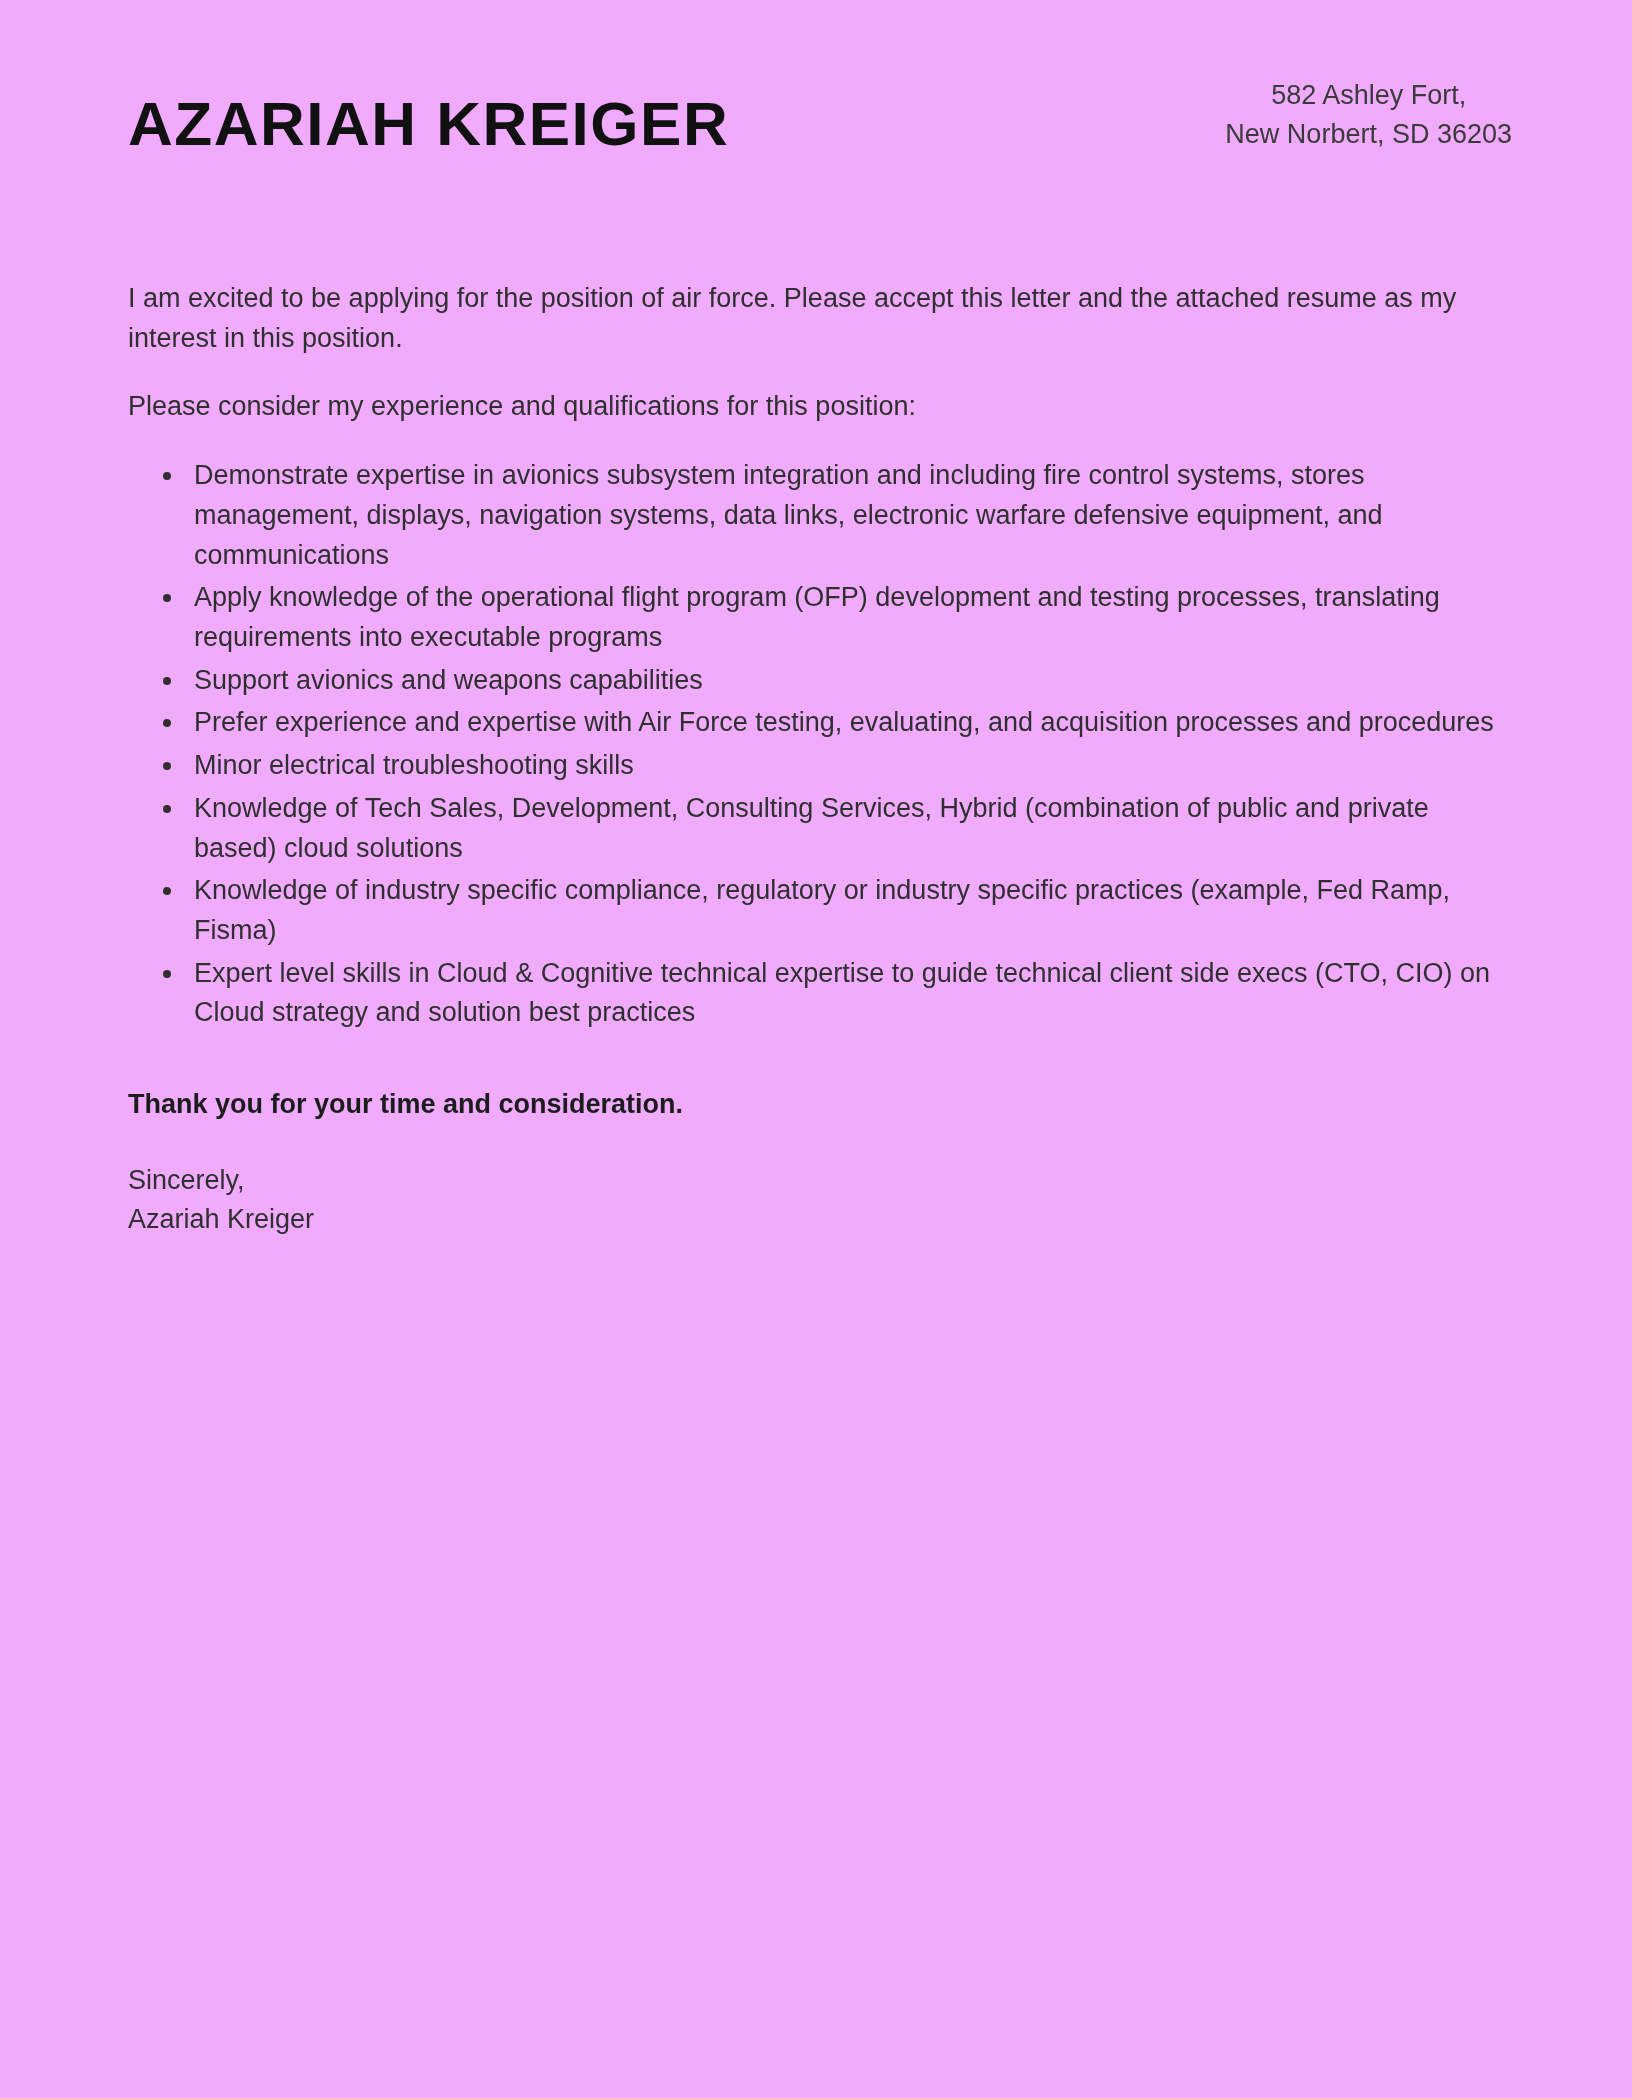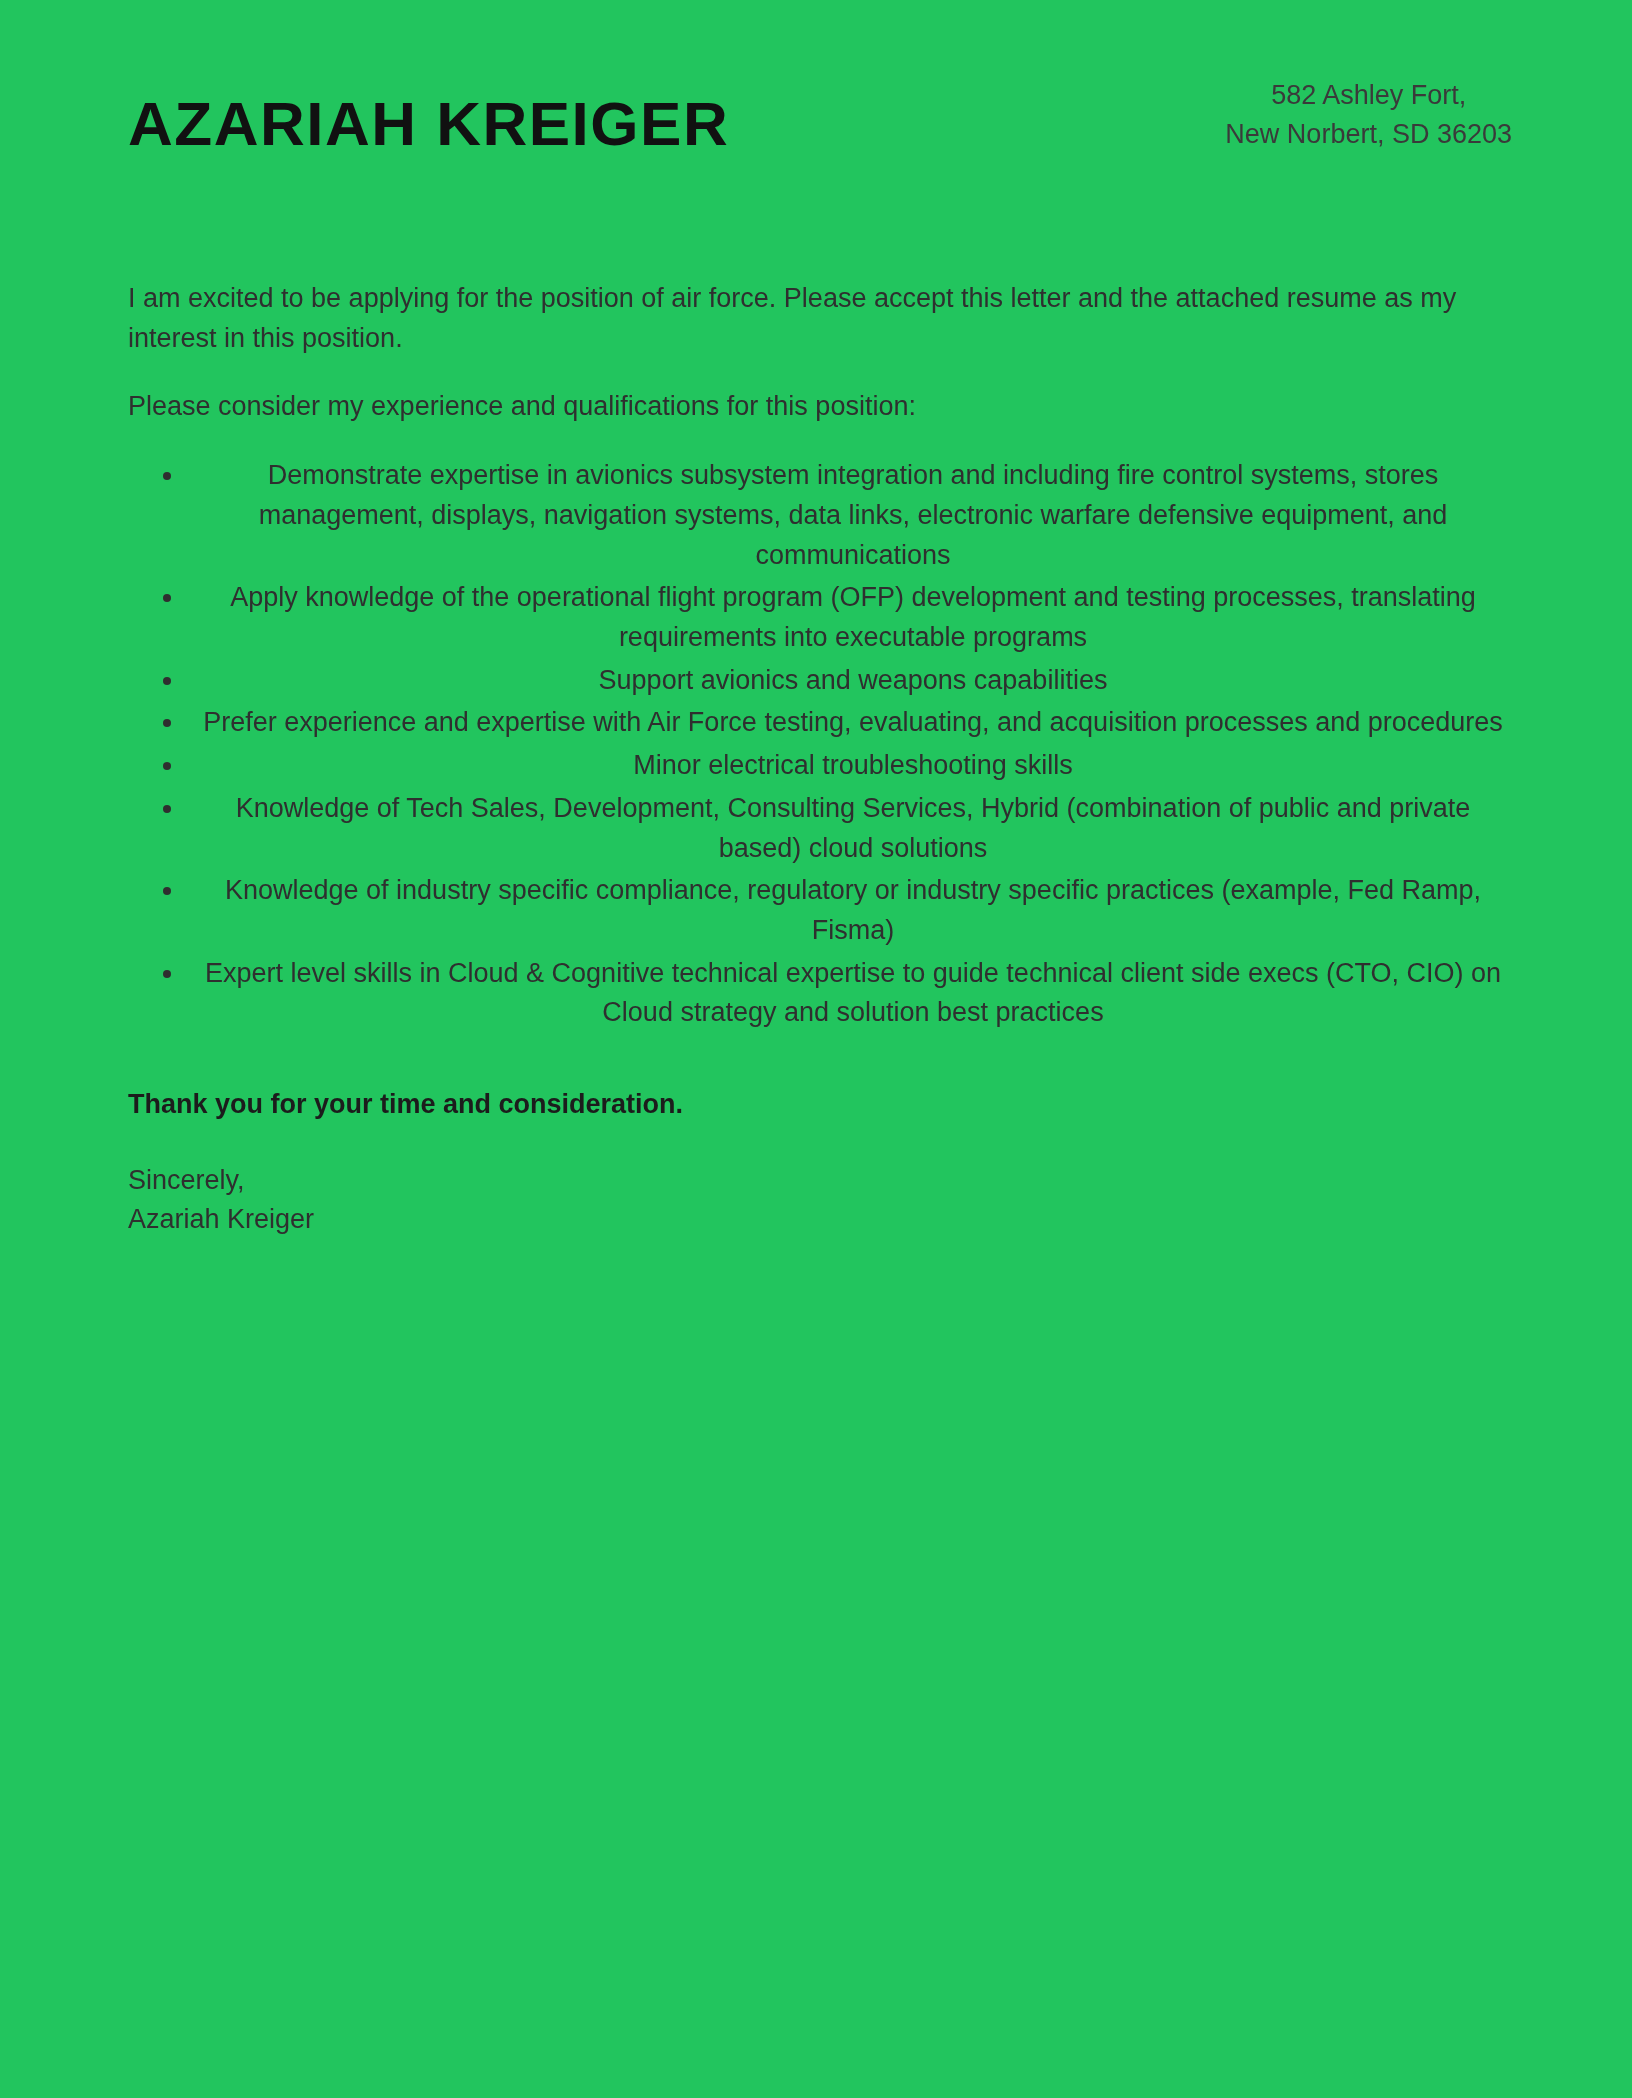--- a/index.html
+++ b/index.html
@@ -11,21 +11,21 @@
   body {
     font-family: "Liberation Sans", "DejaVu Sans", sans-serif;
     color: #2f2f2f;
   }
 
   .page {
     position: relative;
     width: 1632px;
     min-height: 2098px;
     margin: 0 auto;
-    background: #22c55e;
+    background: #f0abfc;
     padding: 70px 120px 120px 128px;
   }
 
   
   .letter-header {
     display: flex;
     justify-content: space-between;
     align-items: flex-start;
   }
 
@@ -62,21 +62,20 @@
     font-weight: bold;
     color: #1c1c1c;
     margin-top: 0 !important;
     margin-bottom: 32px !important;
   }
 
   .qualifications-list {
     list-style: disc;
     margin: 30px 0 39px 0;
     padding-left: 58px;
-    text-align: center;
   }
 
   .qualifications-list li {
     margin: 3px 0;
     padding-left: 8px;
   }
 
   .closing-statement {
     font-weight: bold;
     color: #1c1c1c;

